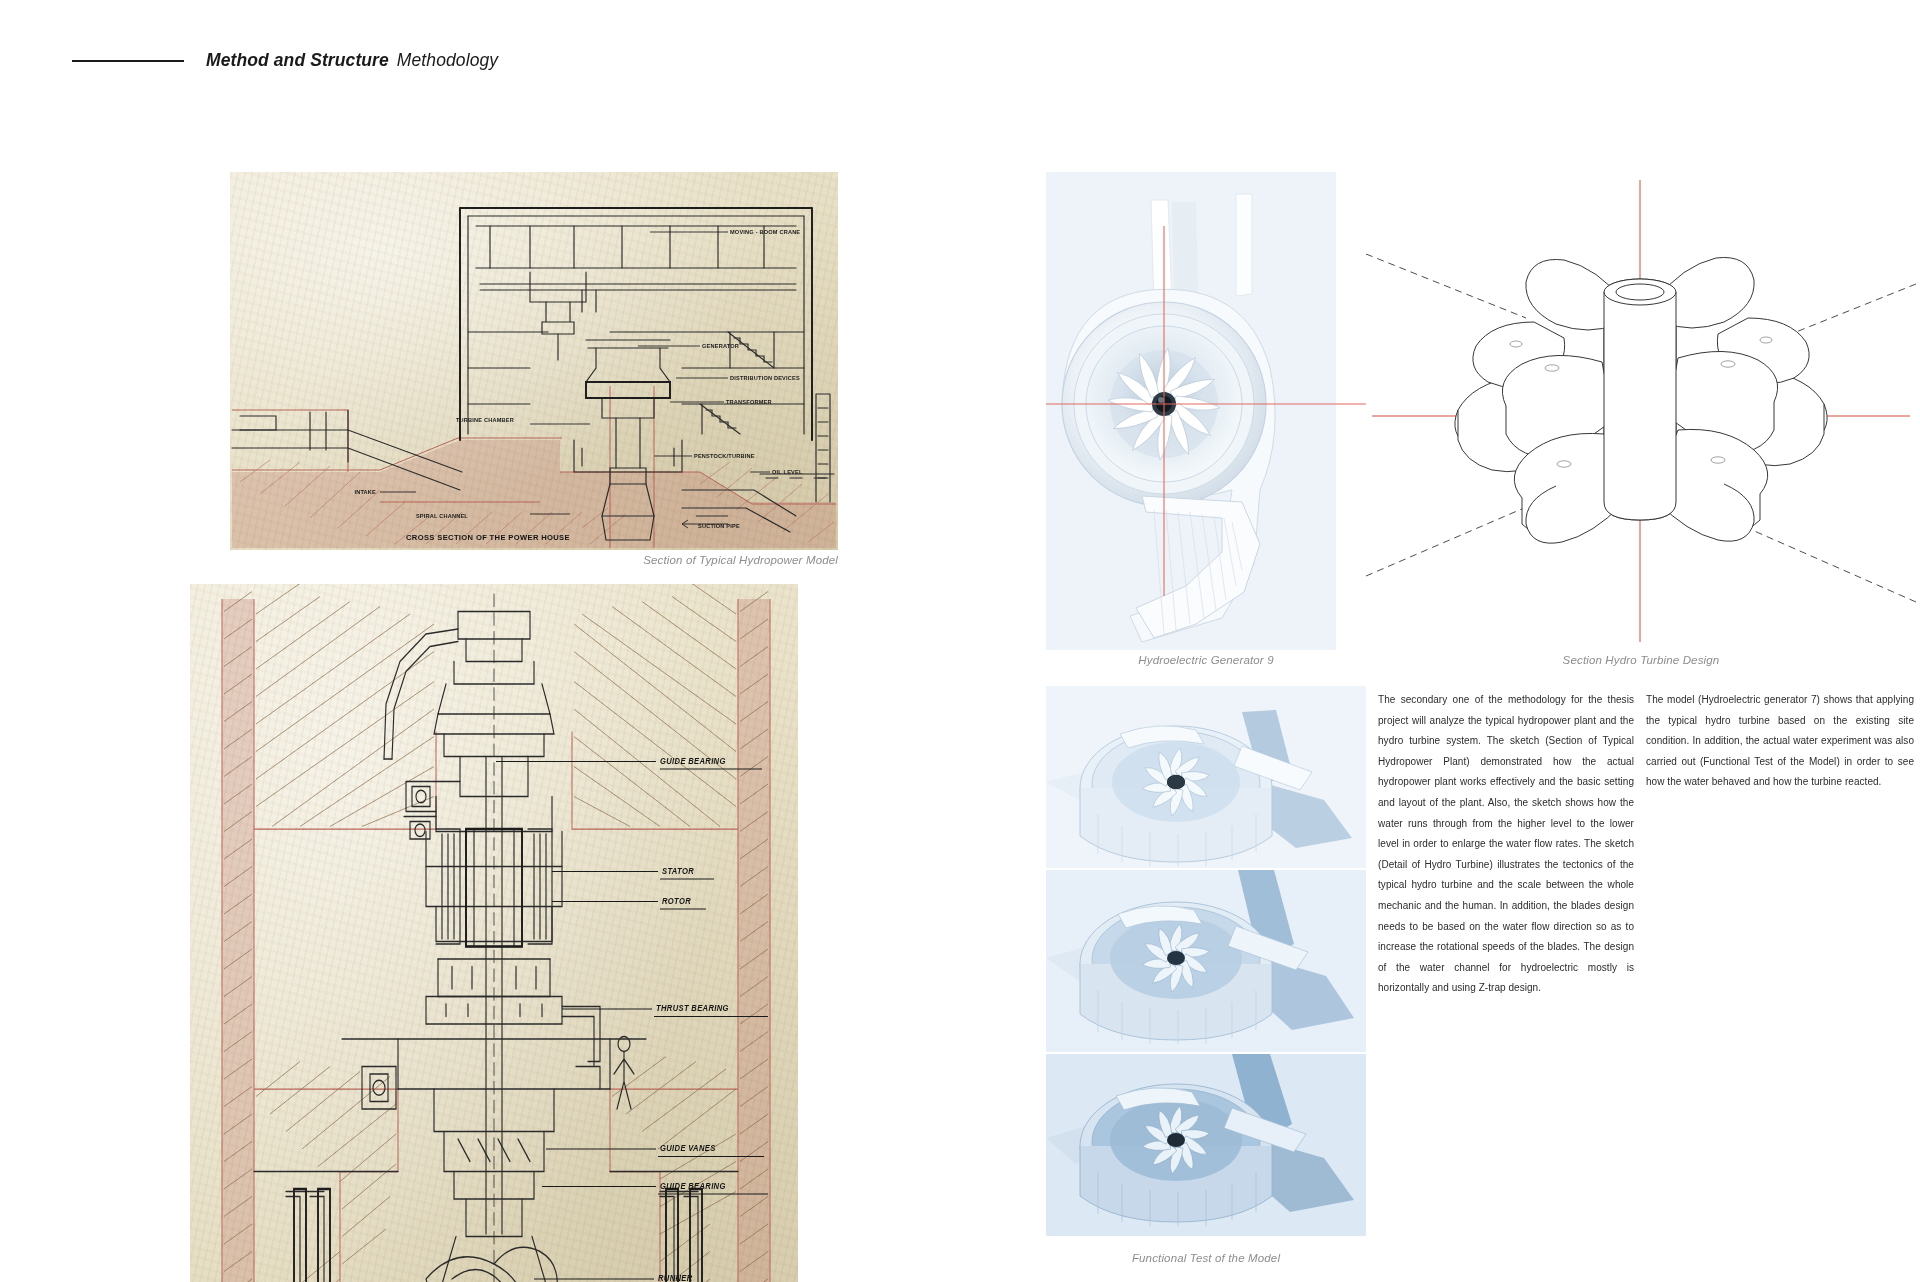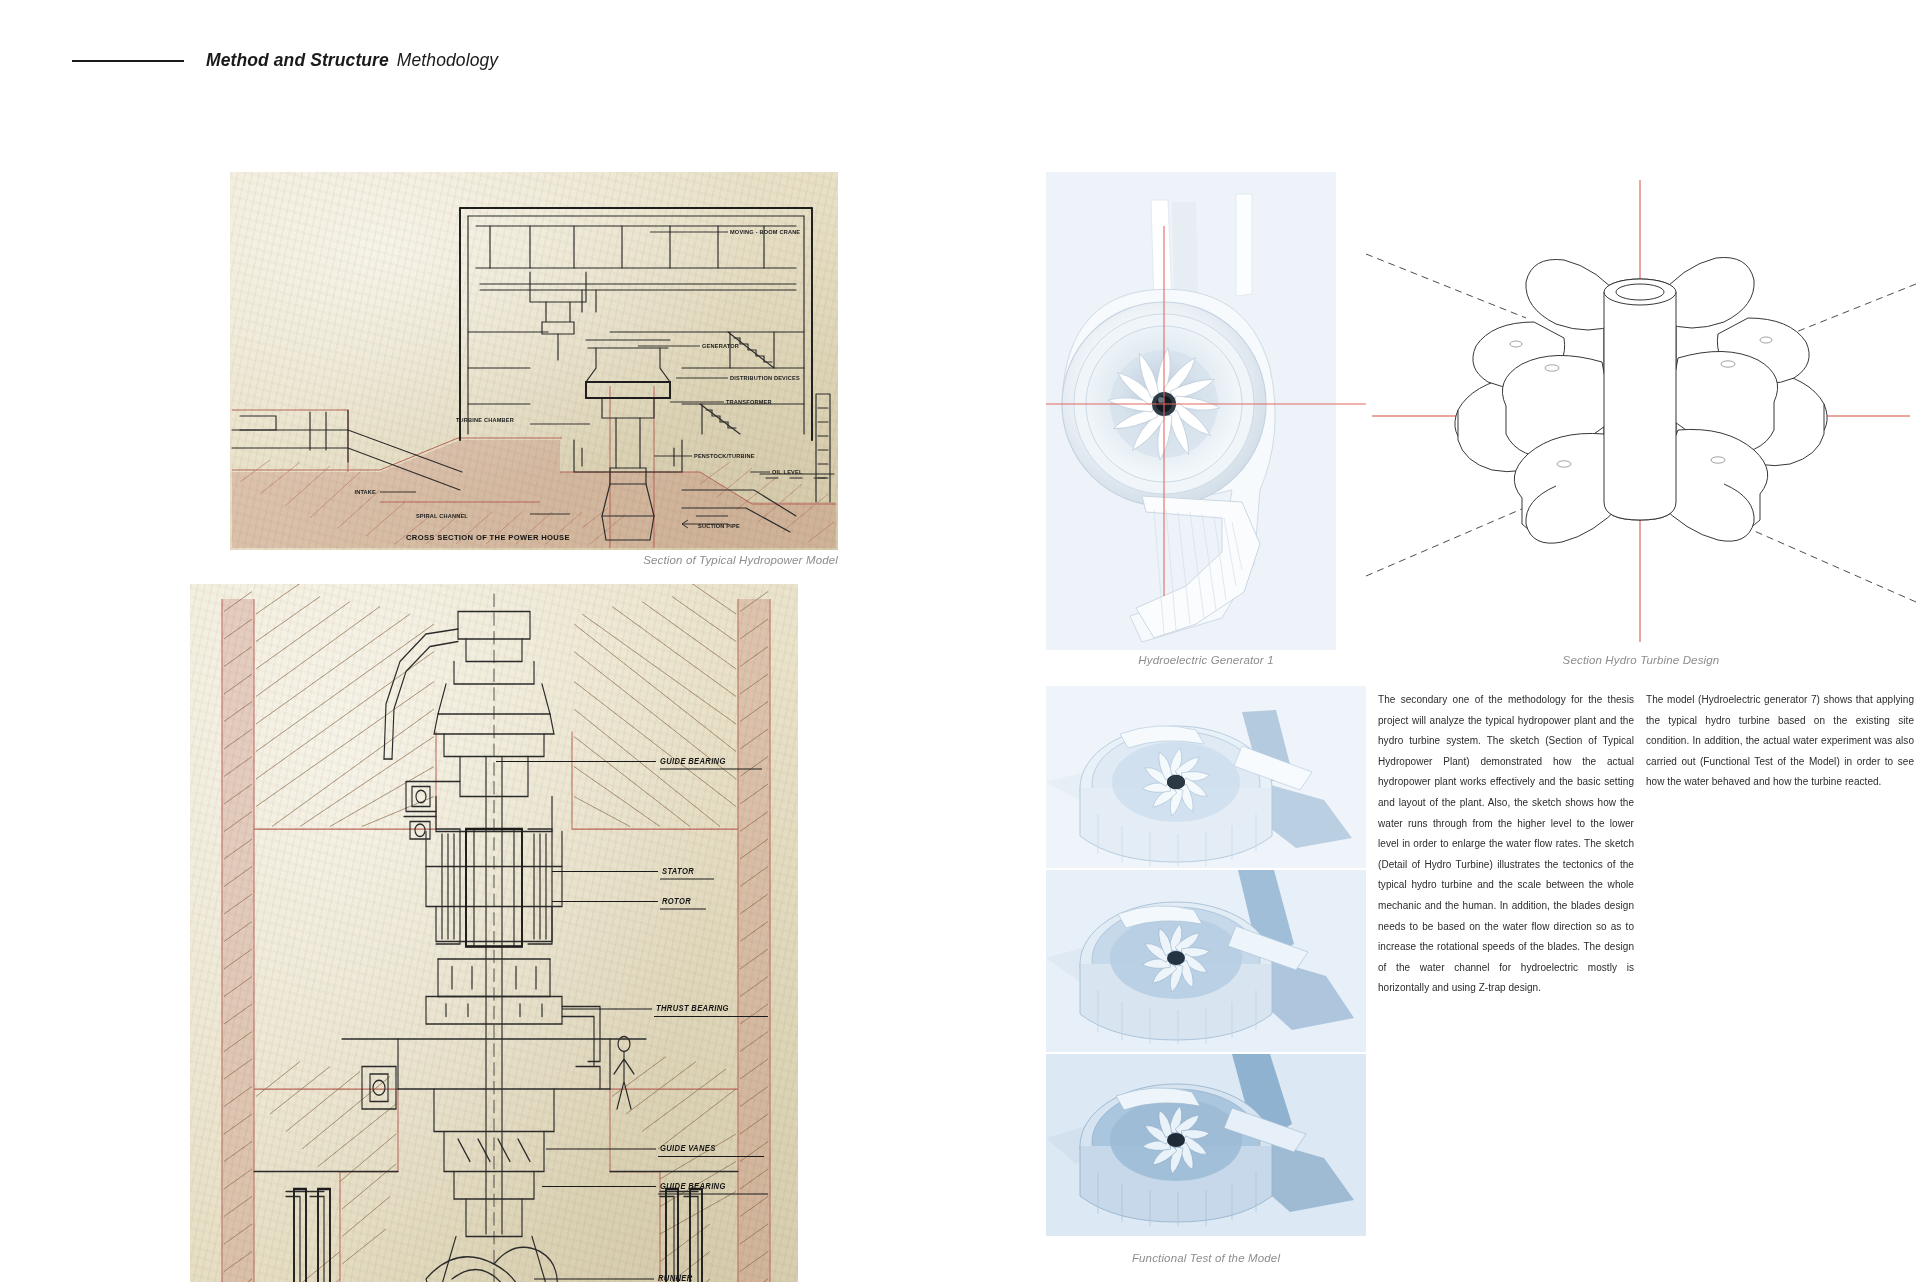--- a/index.html
+++ b/index.html
@@ -460,21 +460,21 @@
                      M168 344 L180 428 M178 346 L190 414 M186 350 L196 398"></path>
           </g>
 
           <g stroke="#e06a60" stroke-width="1.1">
             <path d="M0 232 L320 232"></path>
             <path d="M118 54 L118 424"></path>
           </g>
         </svg>
       </div>
     </div>
-    <div class="cap" style="text-align:center;">Hydroelectric Generator 1</div>
+    <div class="cap" style="text-align:center;">Hydroelectric Generator 9</div>
   </div>
 
   <div class="fig" style="left:1366px; top:172px; width:550px;">
     <div class="frame techdraw" style="height:478px;">
       <svg viewBox="0 0 550 478" preserveAspectRatio="none">
 
         <g class="td-d">
           <path d="M0 82 L160 146"></path>
           <path d="M0 404 L158 336"></path>
           <path d="M550 112 L390 176"></path>

